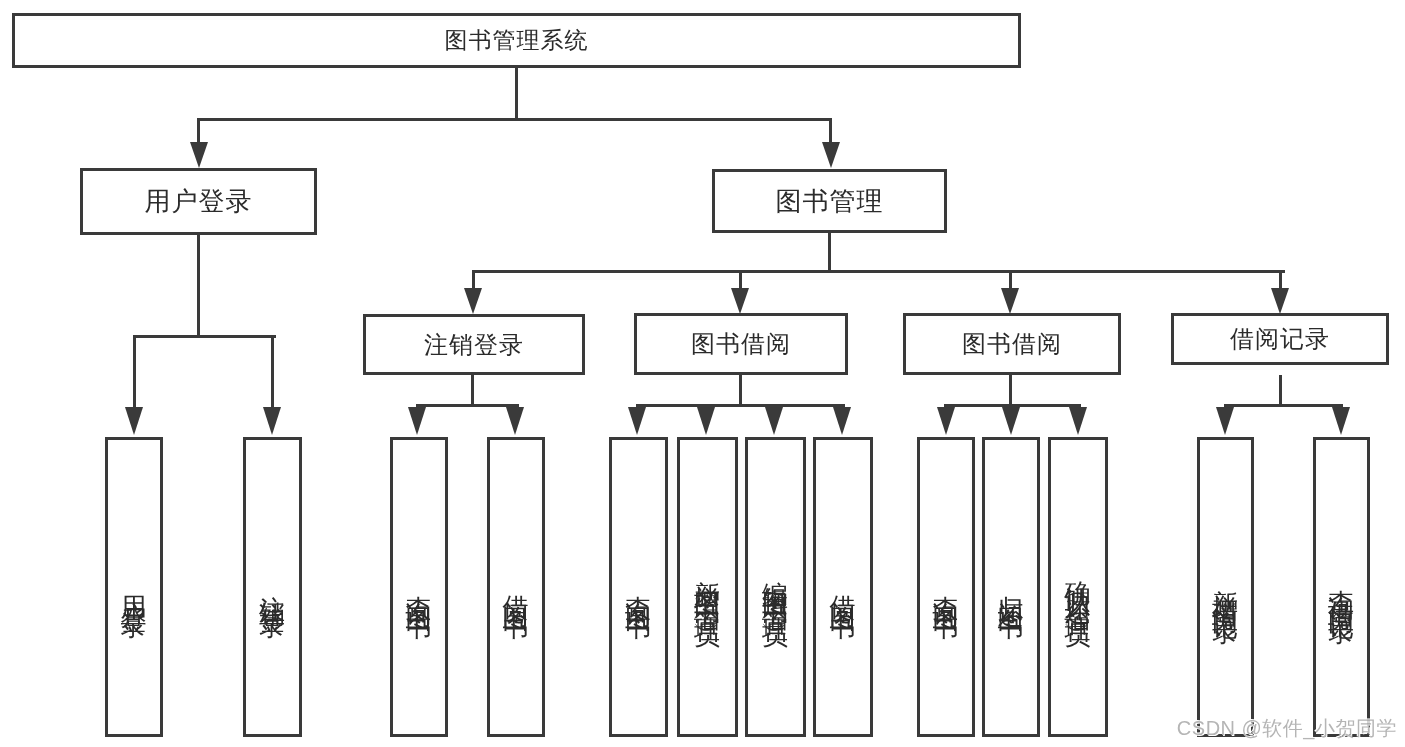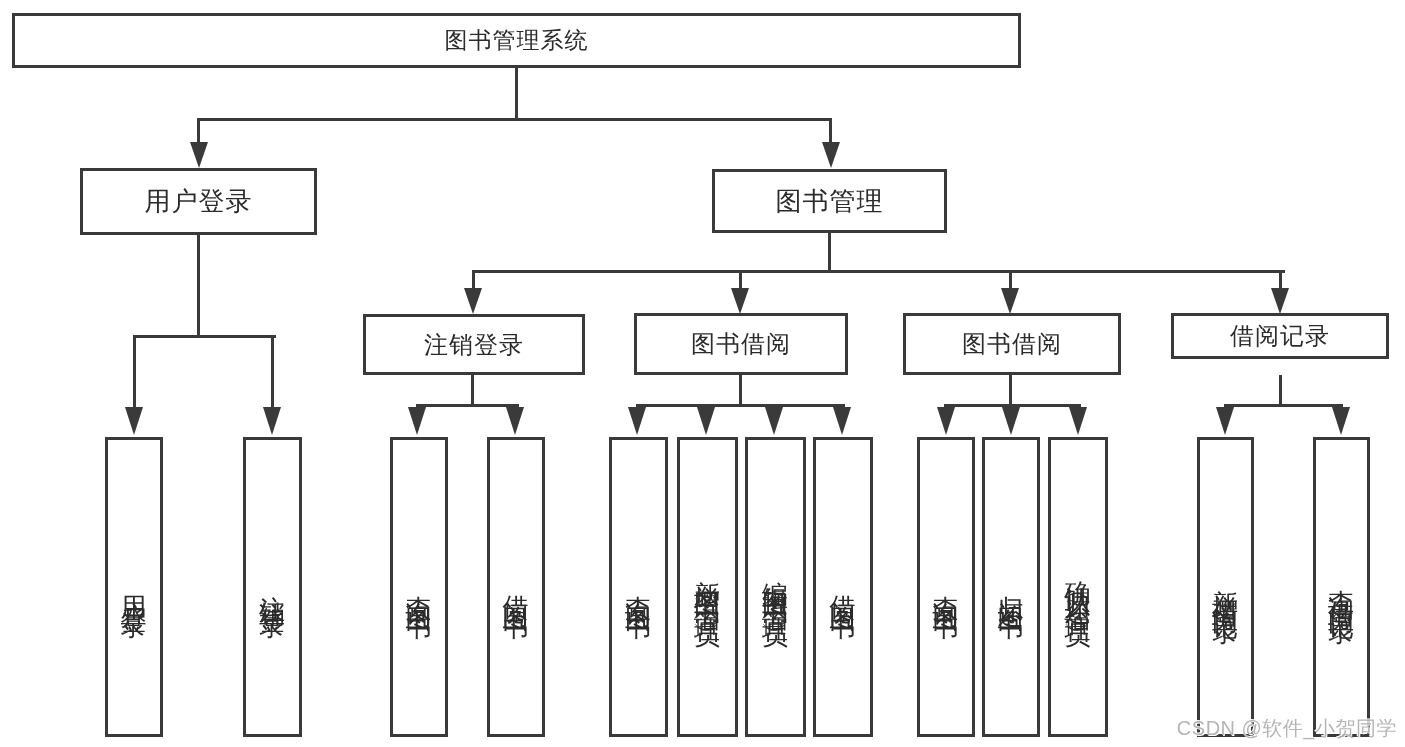--- a/index.html
+++ b/index.html
@@ -93,21 +93,21 @@
 
   <div class="box lvl3" style="left:363px;top:314px;width:222px;height:61px;">
     <span>注销登录</span>
   </div>
   <div class="box lvl3" style="left:634px;top:313px;width:214px;height:62px;">
     <span>图书借阅</span>
   </div>
   <div class="box lvl3" style="left:903px;top:313px;width:218px;height:62px;">
     <span>图书借阅</span>
   </div>
-  <div class="box lvl3" style="left:1171px;top:313px;width:218px;height:46px;">
+  <div class="box lvl3" style="left:1171px;top:313px;width:218px;height:52px;">
     <span>借阅记录</span>
   </div>
 
   <div class="vline" style="left:471px;top:375px;height:32px;"></div>
   <div class="hline" style="left:416px;top:404px;width:103px;"></div>
   <div class="arrow arrow-lg" style="left:408px;top:407px;"></div>
   <div class="arrow arrow-lg" style="left:506px;top:407px;"></div>
 
   <div class="vline" style="left:739px;top:375px;height:32px;"></div>
   <div class="hline" style="left:636px;top:404px;width:209px;"></div>

